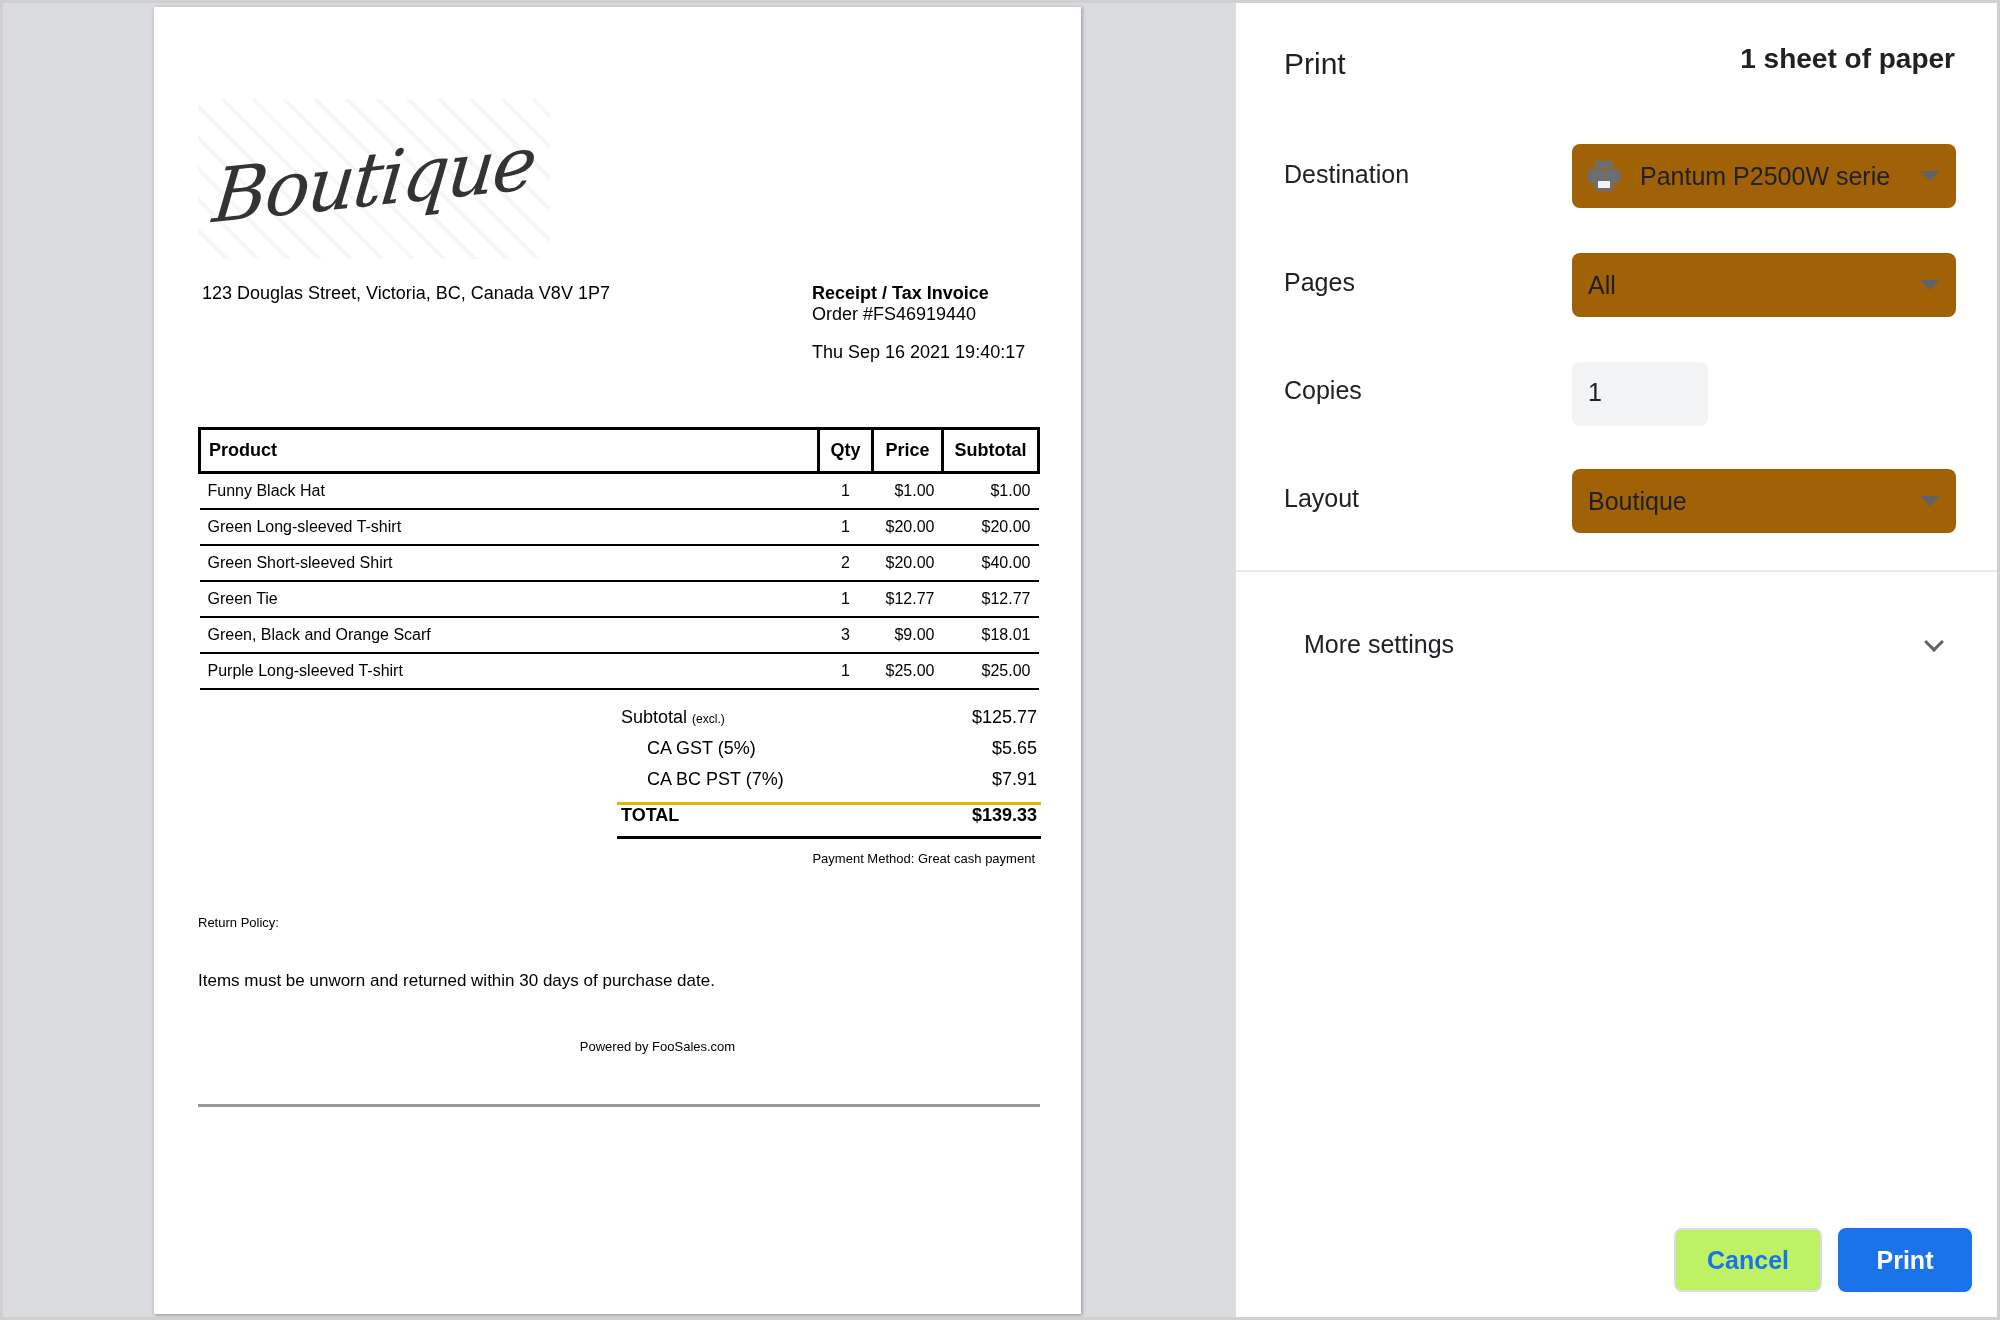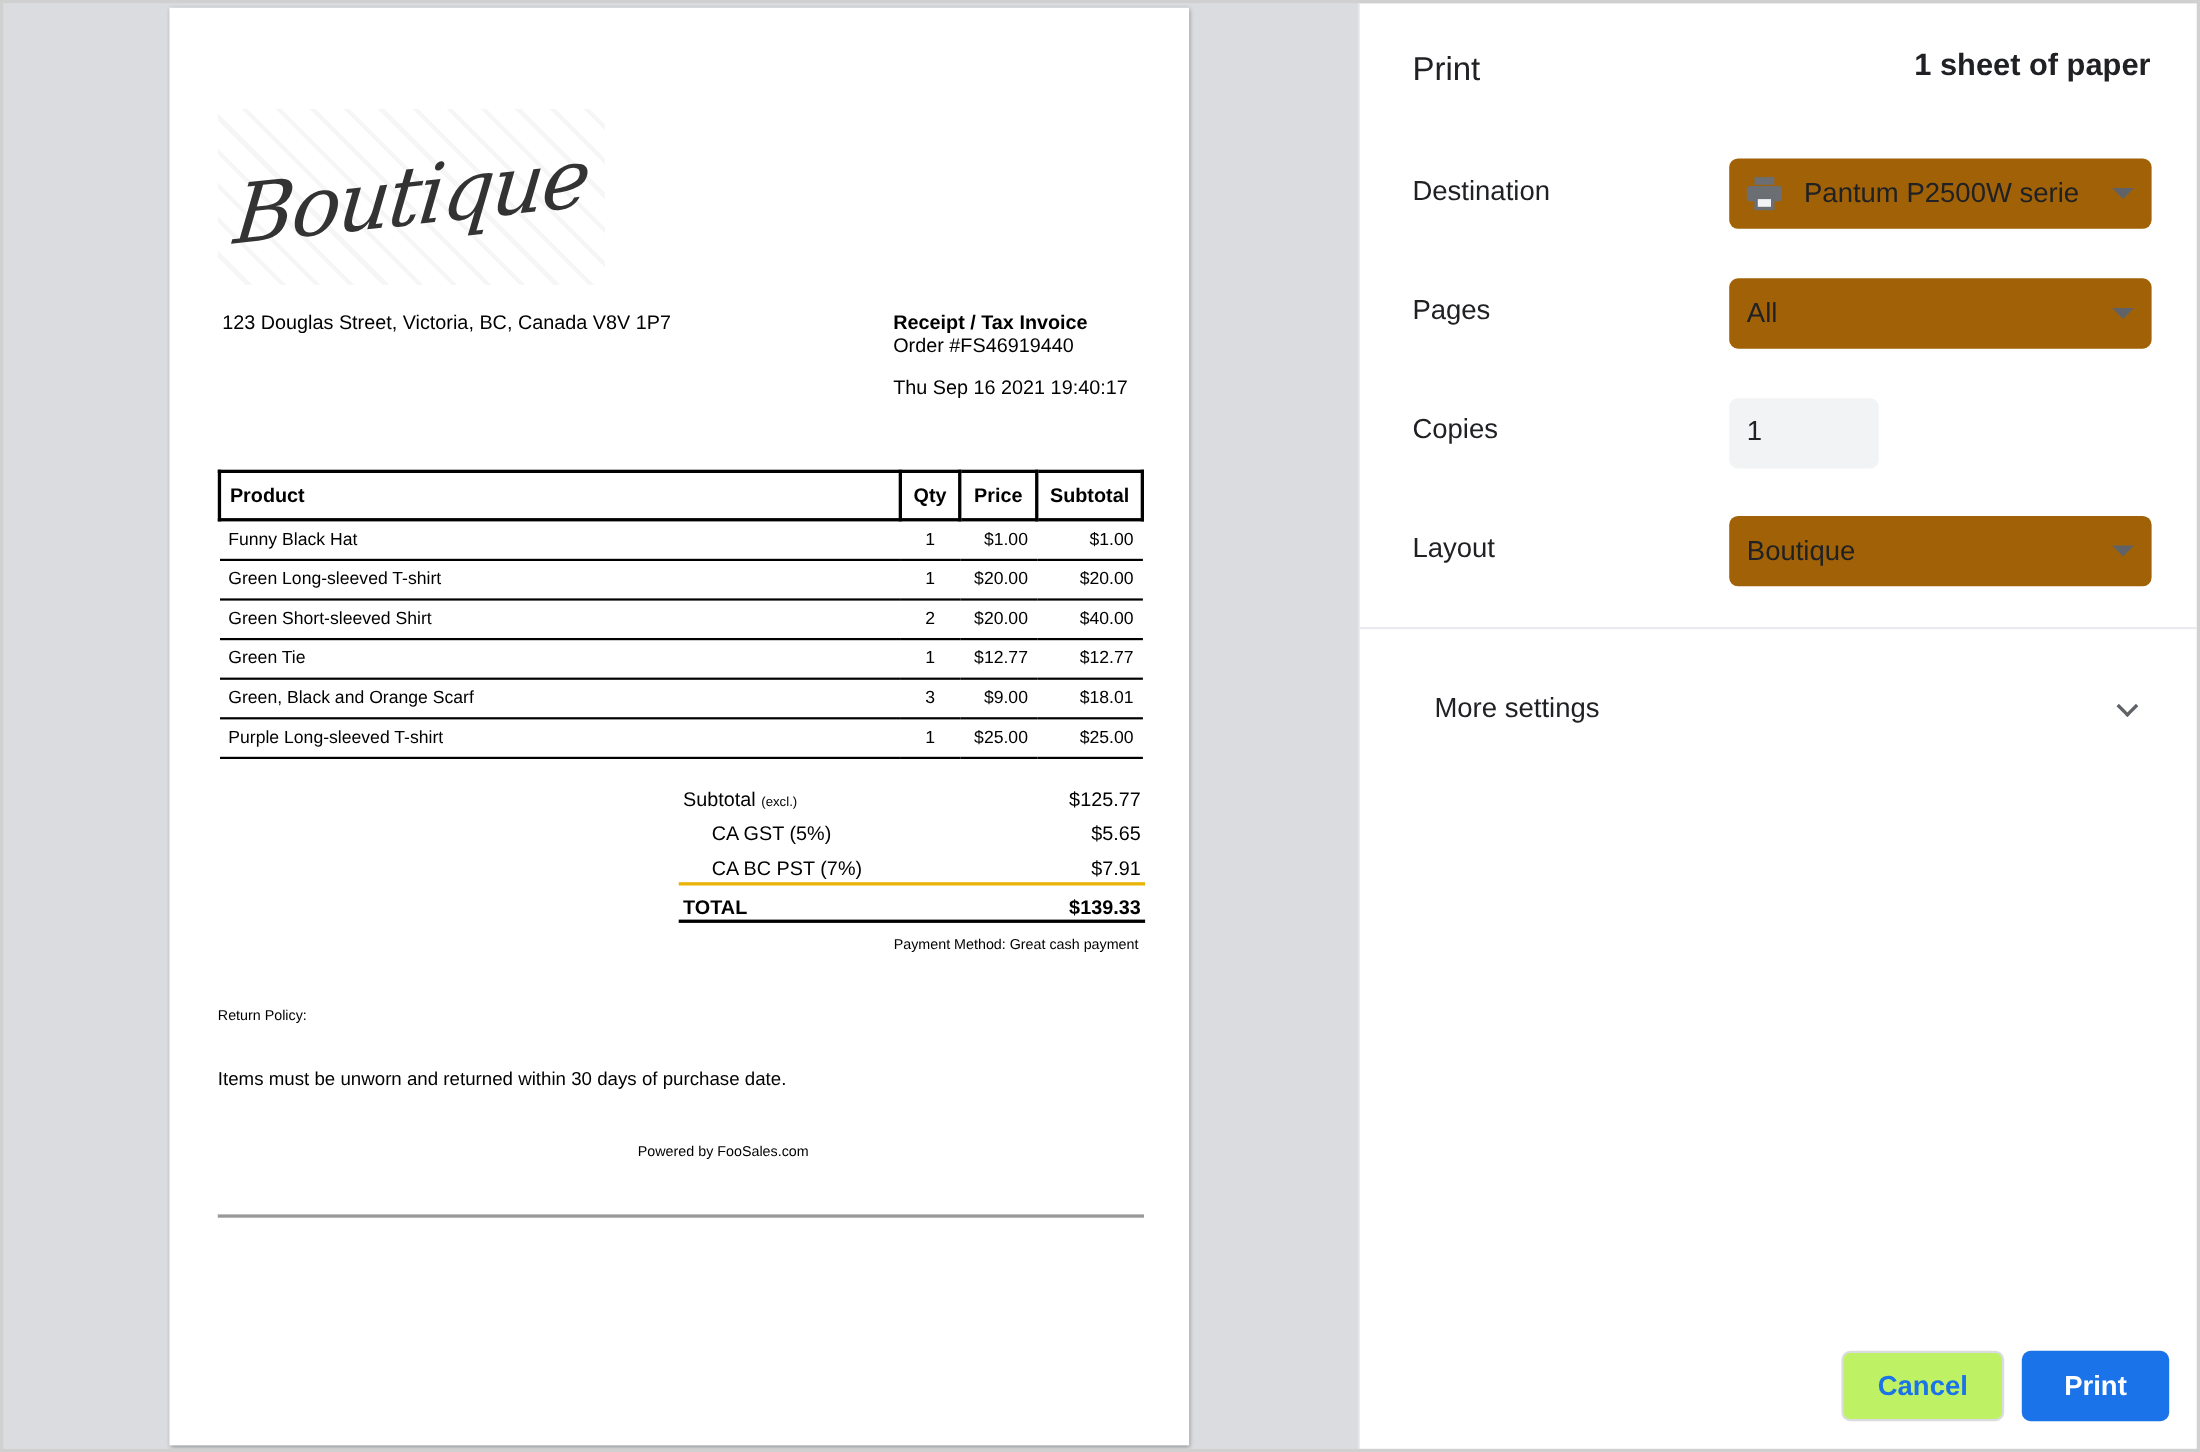--- a/index.html
+++ b/index.html
@@ -13,21 +13,21 @@
   .rcpt { position: absolute; left: 658px; top: 276px; font-size: 18px; line-height: 21px; }
   .rcpt .t { font-weight: bold; }
   .rcpt .d { margin-top: 17px; }
   table.items { position: absolute; left: 44px; top: 408px; width: 842px; border-collapse: collapse; font-size: 16px; margin-top: 12px; }
   table.items th { border: 3px solid #000; font-weight: bold; font-size: 18px; height: 44px; padding: 0 8px; text-align: center; }
   table.items th.p { text-align: left; }
   table.items td { height: 36px; border-bottom: 2px solid #000; padding: 0 8px; text-align: right; }
   table.items td.p { text-align: left; }
   table.items td.q { text-align: center; }
   .totals { position: absolute; left: 463px; top: 700px; width: 424px; font-size: 18px; }
-  .totals .row { display: flex; justify-content: space-between; height: 31px; align-items: flex-end; padding: 0 4px; }
+  .totals .row { display: flex; justify-content: space-between; height: 31px; align-items: flex-start; padding: 0 4px; }
   .totals .ind { padding-left: 30px; }
   .totals small { font-size: 12px; }
   .totals .tot { border-top: 3px solid #eab308; border-bottom: 3px solid #000; font-weight: bold; height: 37px; margin-top: 2px; }
   .pay { position: absolute; right: 46px; top: 844px; font-size: 13px; }
   .rp1 { position: absolute; left: 44px; top: 908px; font-size: 13px; }
   .rp2 { position: absolute; left: 44px; top: 940px; font-size: 17px; margin-top: 24px; }
   .powered { position: absolute; left: 0; width: 927px; top: 1032px; text-align: center; font-size: 13px; padding-left: 80px; }
   .hr { position: absolute; left: 44px; top: 1097px; width: 842px; height: 3px; background: #999; }
 
   .panel { position: absolute; left: 1232px; top: 0; width: 768px; height: 1320px; background: #fff; border-left: 1px solid #e0e0e0; color: #202124; }

